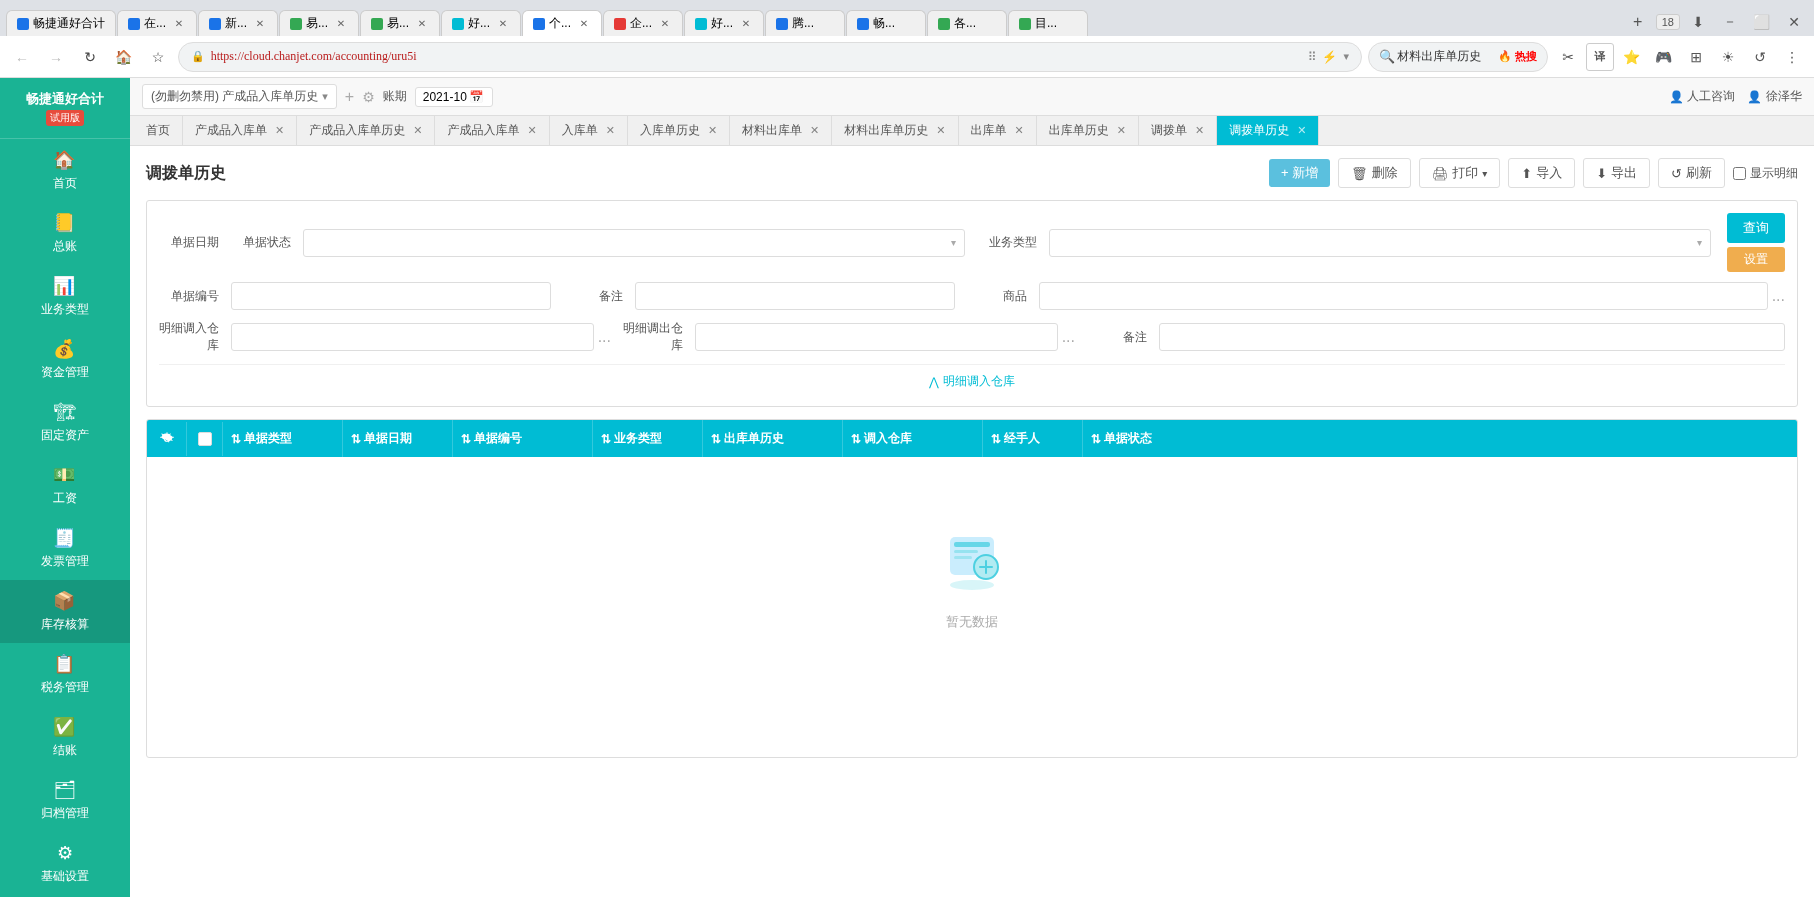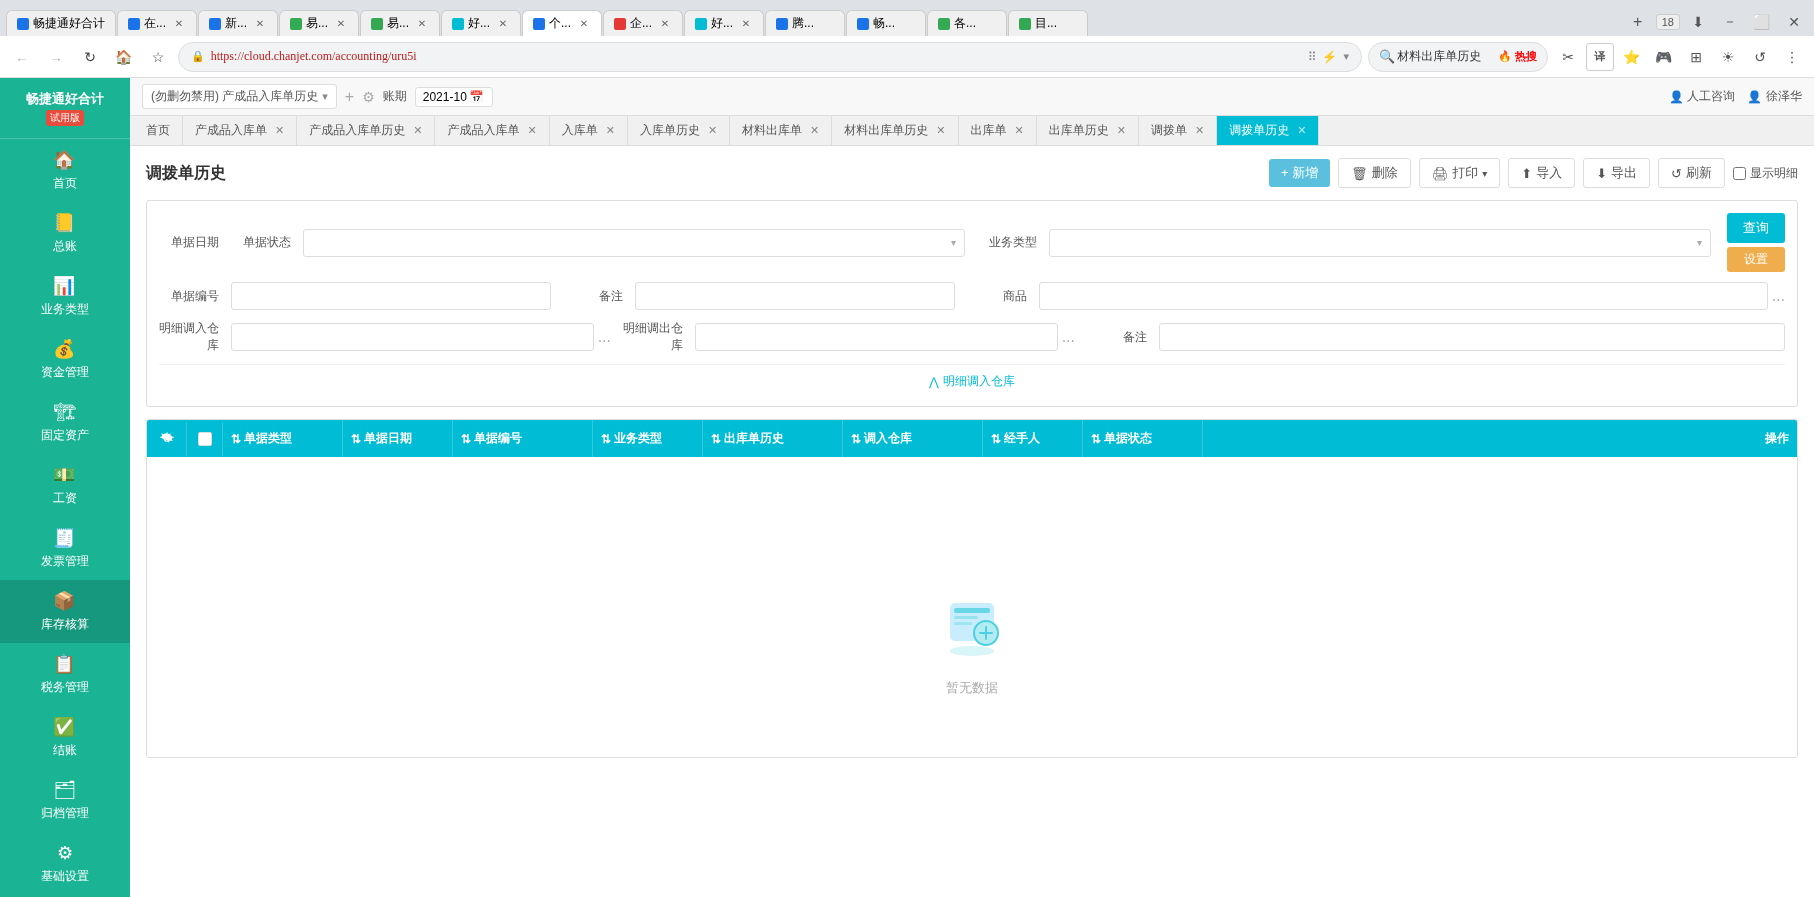--- a/index.html
+++ b/index.html
@@ -82,21 +82,21 @@
     .checkbox-cell { width: 36px; justify-content: center; }
     .col-type { width: 120px; }
     .col-date { width: 110px; }
     .col-num { width: 140px; }
     .col-biztype { width: 110px; }
     .col-out { width: 140px; }
     .col-in { width: 140px; }
     .col-handler { width: 100px; }
     .col-status { width: 120px; }
     .col-ops { flex: 1; justify-content: flex-end; }
-    .table-body { min-height: 300px; display: flex; flex-direction: column; align-items: center; justify-content: flex-end; }
+    .table-body { min-height: 300px; display: flex; flex-direction: column; align-items: center; justify-content: flex-start; }
     .empty-state { display: flex; flex-direction: column; align-items: center; justify-content: center; padding: 60px 0; gap: 16px; }
     .empty-icon { width: 80px; height: 80px; }
     .empty-text { font-size: 13px; color: #aaa; }
 
     
     .checkbox-square { width: 14px; height: 14px; background: #fff; border: 1px solid #ddd; border-radius: 2px; cursor: pointer; }
 
     
     .query-btn { background: #00bcd4; color: #fff; padding: 6px 16px; border-radius: 3px; cursor: pointer; font-size: 13px; border: none; }
     .settings-btn { background: #f0ad4e; color: #fff; padding: 4px 14px; border-radius: 3px; cursor: pointer; font-size: 12px; border: none; }
@@ -474,23 +474,20 @@
             <span>调入仓库</span>
           </div>
           <div class="table-header-cell col-handler">
             <span>⇅</span>
             <span>经手人</span>
           </div>
           <div class="table-header-cell col-status">
             <span>⇅</span>
             <span>单据状态</span>
           </div>
-          <div class="table-header-cell col-ops">
-            <span>操作</span>
-          </div>
         </div>
         <div class="table-body">
           <div class="empty-state">
 
             <svg class="empty-icon" viewBox="0 0 80 80">
               <ellipse cx="40" cy="68" rx="22" ry="5" fill="#b2ebf2" opacity="0.5"></ellipse>
               <rect x="18" y="20" width="44" height="38" rx="5" fill="#b3e5fc" opacity="0.7"></rect>
               <rect x="22" y="25" width="36" height="5" rx="2" fill="#4dd0e1" opacity="0.8"></rect>
               <rect x="22" y="33" width="24" height="3" rx="1.5" fill="#80deea" opacity="0.7"></rect>
               <rect x="22" y="39" width="18" height="3" rx="1.5" fill="#80deea" opacity="0.6"></rect>

